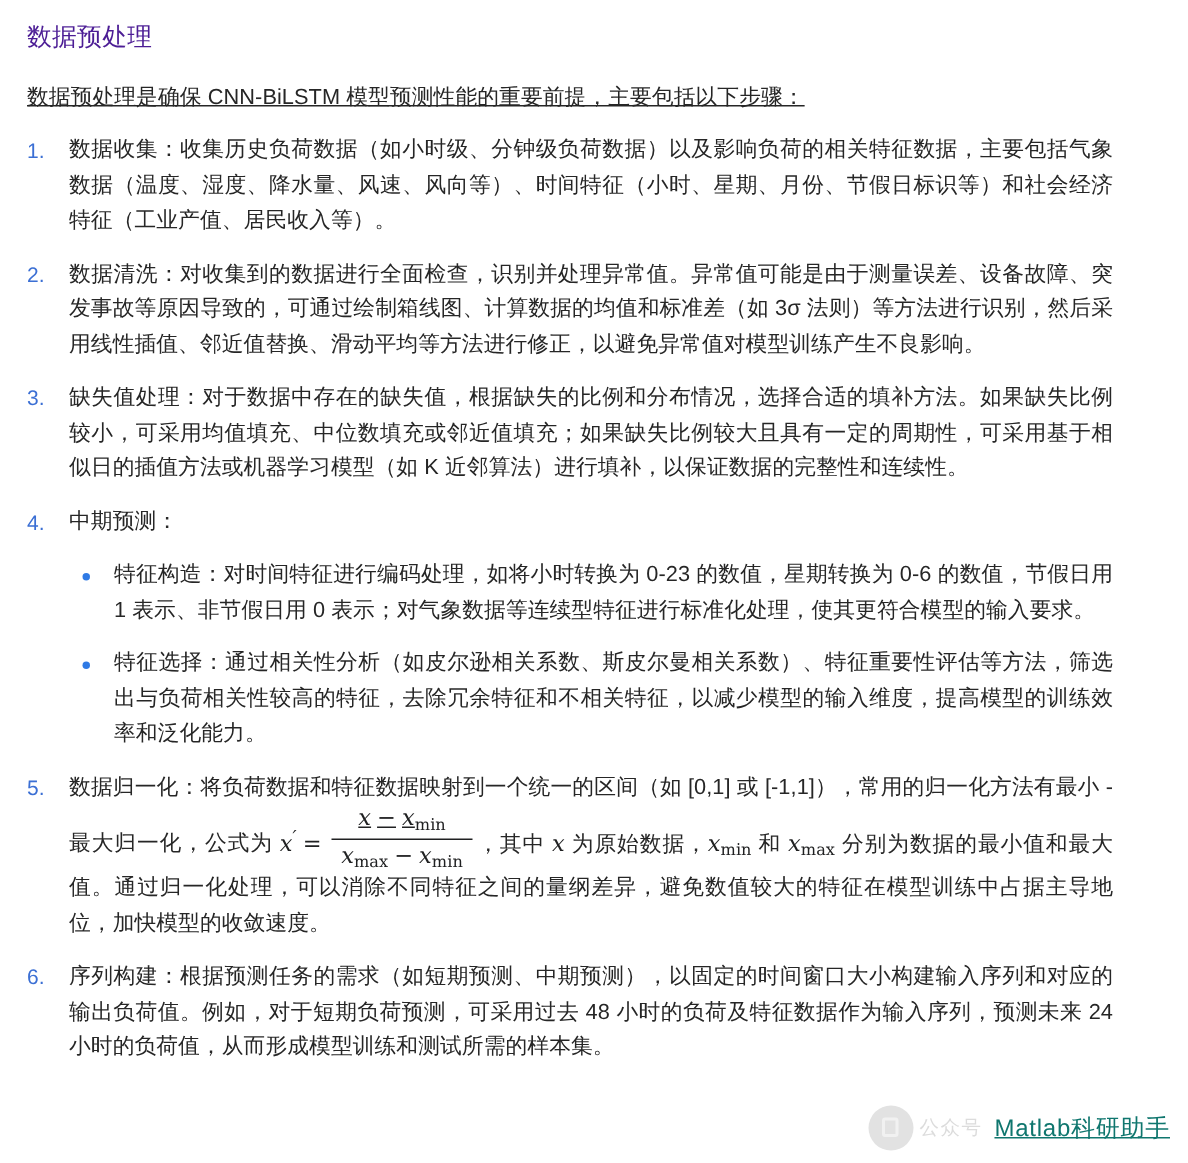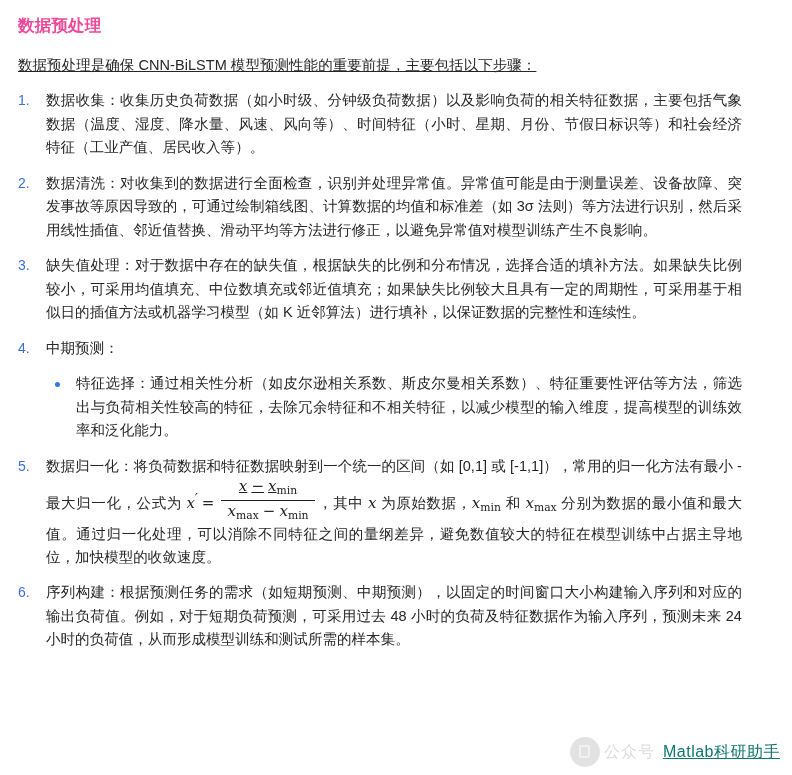--- a/index.html
+++ b/index.html
@@ -22,22 +22,22 @@
     position: relative;
     width: 792px;
     height: 775px;
     box-sizing: border-box;
     padding: 0px 50px 0 16px;
   }
 
   
   .doc-title {
     font-size: 16.5px;
-    font-weight: 700;
-    color: #ec4899;
+    font-weight: 400;
+    color: #4c1d95;
     line-height: 1.5;
     margin: 0;
     padding: 13px 0 0 2px;
     letter-spacing: 0.2px;
   }
 
   
   .intro-para {
     font-size: 14.5px;
     line-height: 1.62;
@@ -187,21 +187,21 @@
     position: absolute;
     left: 9px;
     top: 8px;
     width: 11px;
     height: 13px;
     border: 2px solid #f1f1f1;
     border-radius: 2px;
     box-sizing: border-box;
   }
   .watermark .wm-sub {
-    font-size: 16px;
+    font-size: 13px;
     color: #dcdcdc;
     letter-spacing: 1px;
     margin-right: 2px;
   }
   .watermark .wm-text {
     font-size: 16px;
     color: #0f766e;
     letter-spacing: 0.5px;
     white-space: nowrap;
     text-decoration: underline;
@@ -228,20 +228,23 @@
 
     <li class="step">
       <span>缺失值处理：对于数据中存在的缺失值，根据缺失的比例和分布情况，选择合适的填补方法。如果缺失比例较小，可采用均值填充、中位数填充或邻近值填充；如果缺失比例较大且具有一定的周期性，可采用基于相似日的插值方法或机器学习模型（如 K 近邻算法）进行填补，以保证数据的完整性和连续性。</span>
     </li>
 
     <li class="step">
       <span>中期预测：</span>
 
       <ul class="subitems">
         <li class="subitem">
+          <span>特征构造：对时间特征进行编码处理，如将小时转换为 0-23 的数值，星期转换为 0-6 的数值，节假日用 1 表示、非节假日用 0 表示；对气象数据等连续型特征进行标准化处理，使其更符合模型的输入要求。</span>
+        </li>
+        <li class="subitem">
           <span>特征选择：通过相关性分析（如皮尔逊相关系数、斯皮尔曼相关系数）、特征重要性评估等方法，筛选出与负荷相关性较高的特征，去除冗余特征和不相关特征，以减少模型的输入维度，提高模型的训练效率和泛化能力。</span>
         </li>
       </ul>
     </li>
 
     <li class="step has-math">
       <span>数据归一化：将负荷数据和特征数据映射到一个统一的区间（如 [0,1] 或 [-1,1]），常用的归一化方法有最小 - 最大归一化，公式为 </span><span class="math"><span class="mi">x</span><span class="prime">′</span><span class="op">=</span><span class="frac"><span class="num"><span class="mi">x</span><span class="op">−</span><span class="mi">x</span><span class="msub">min</span></span><span class="bar"></span><span class="den"><span class="mi">x</span><span class="msub">max</span><span class="op">−</span><span class="mi">x</span><span class="msub">min</span></span></span></span><span>，其中 <span class="math mi">x</span> 为原始数据，<span class="math"><span class="mi">x</span><span class="msub">min</span></span> 和 <span class="math"><span class="mi">x</span><span class="msub">max</span></span> 分别为数据的最小值和最大值。通过归一化处理，可以消除不同特征之间的量纲差异，避免数值较大的特征在模型训练中占据主导地位，加快模型的收敛速度。</span>
     </li>
 
     <li class="step">

